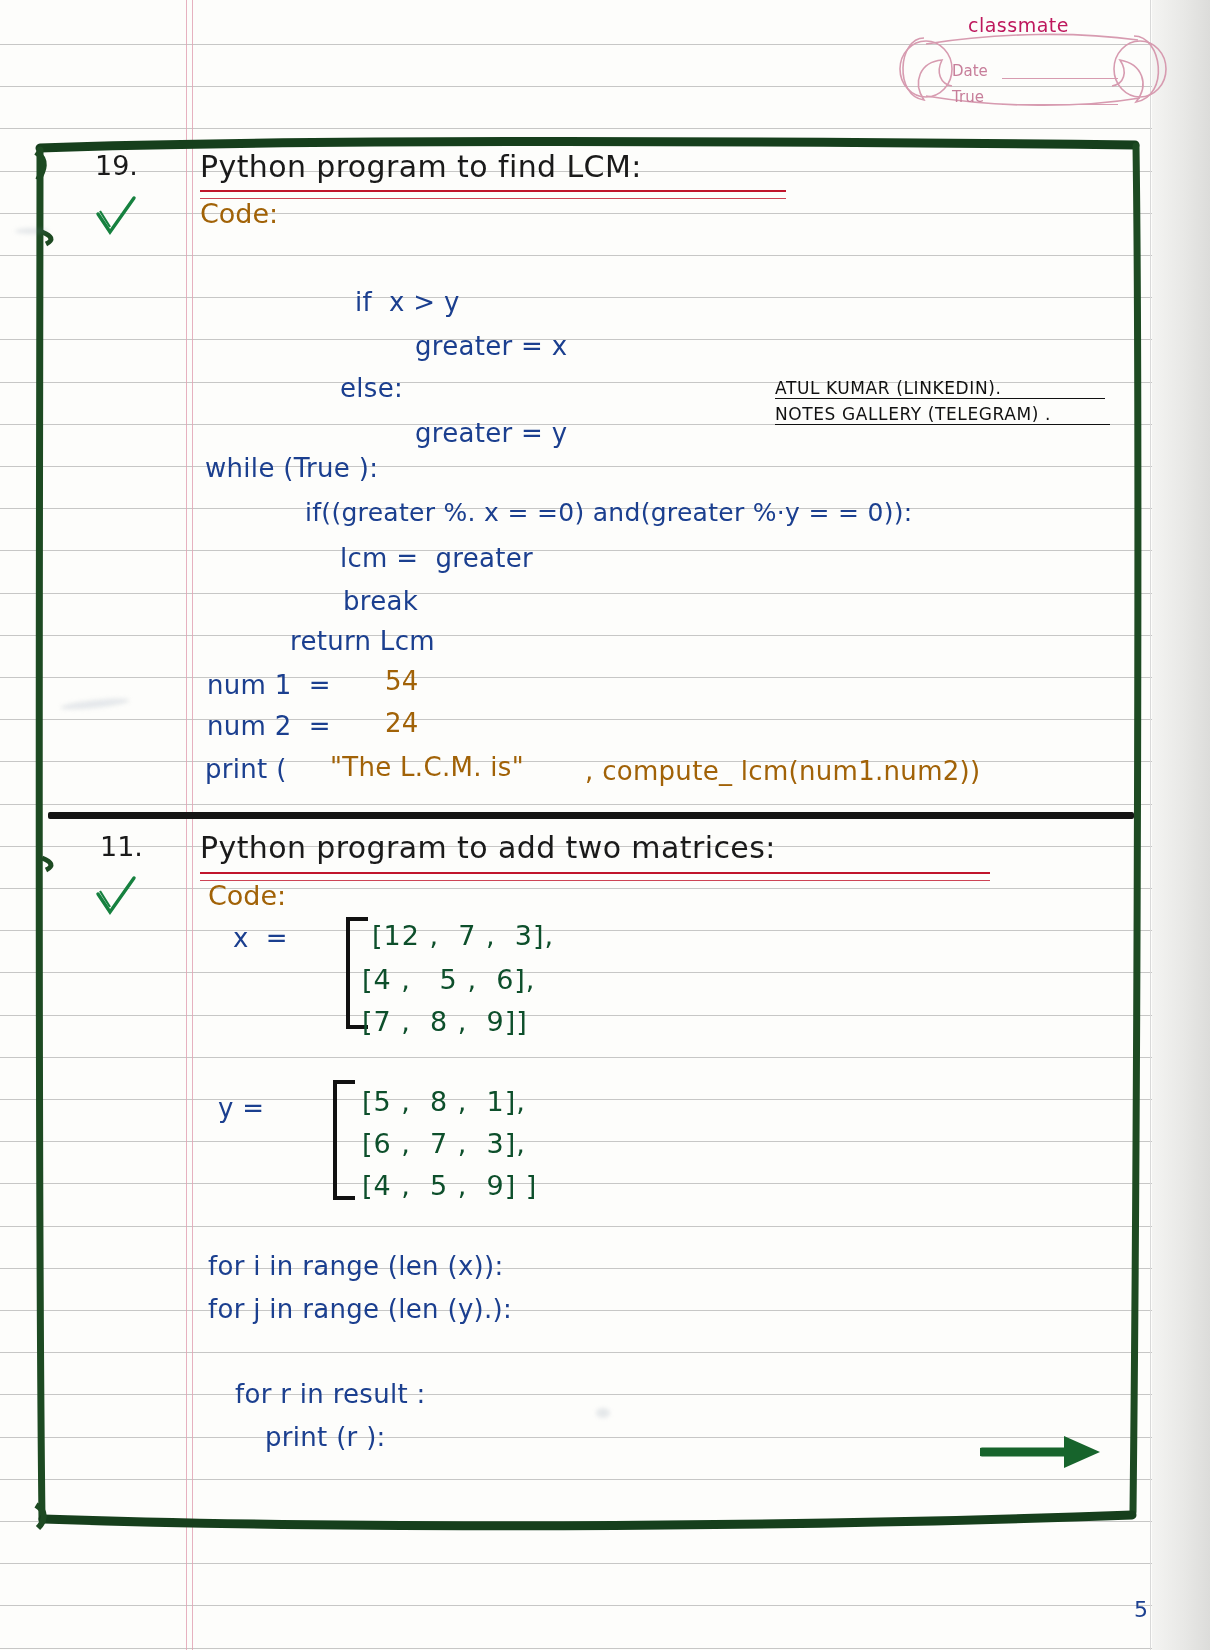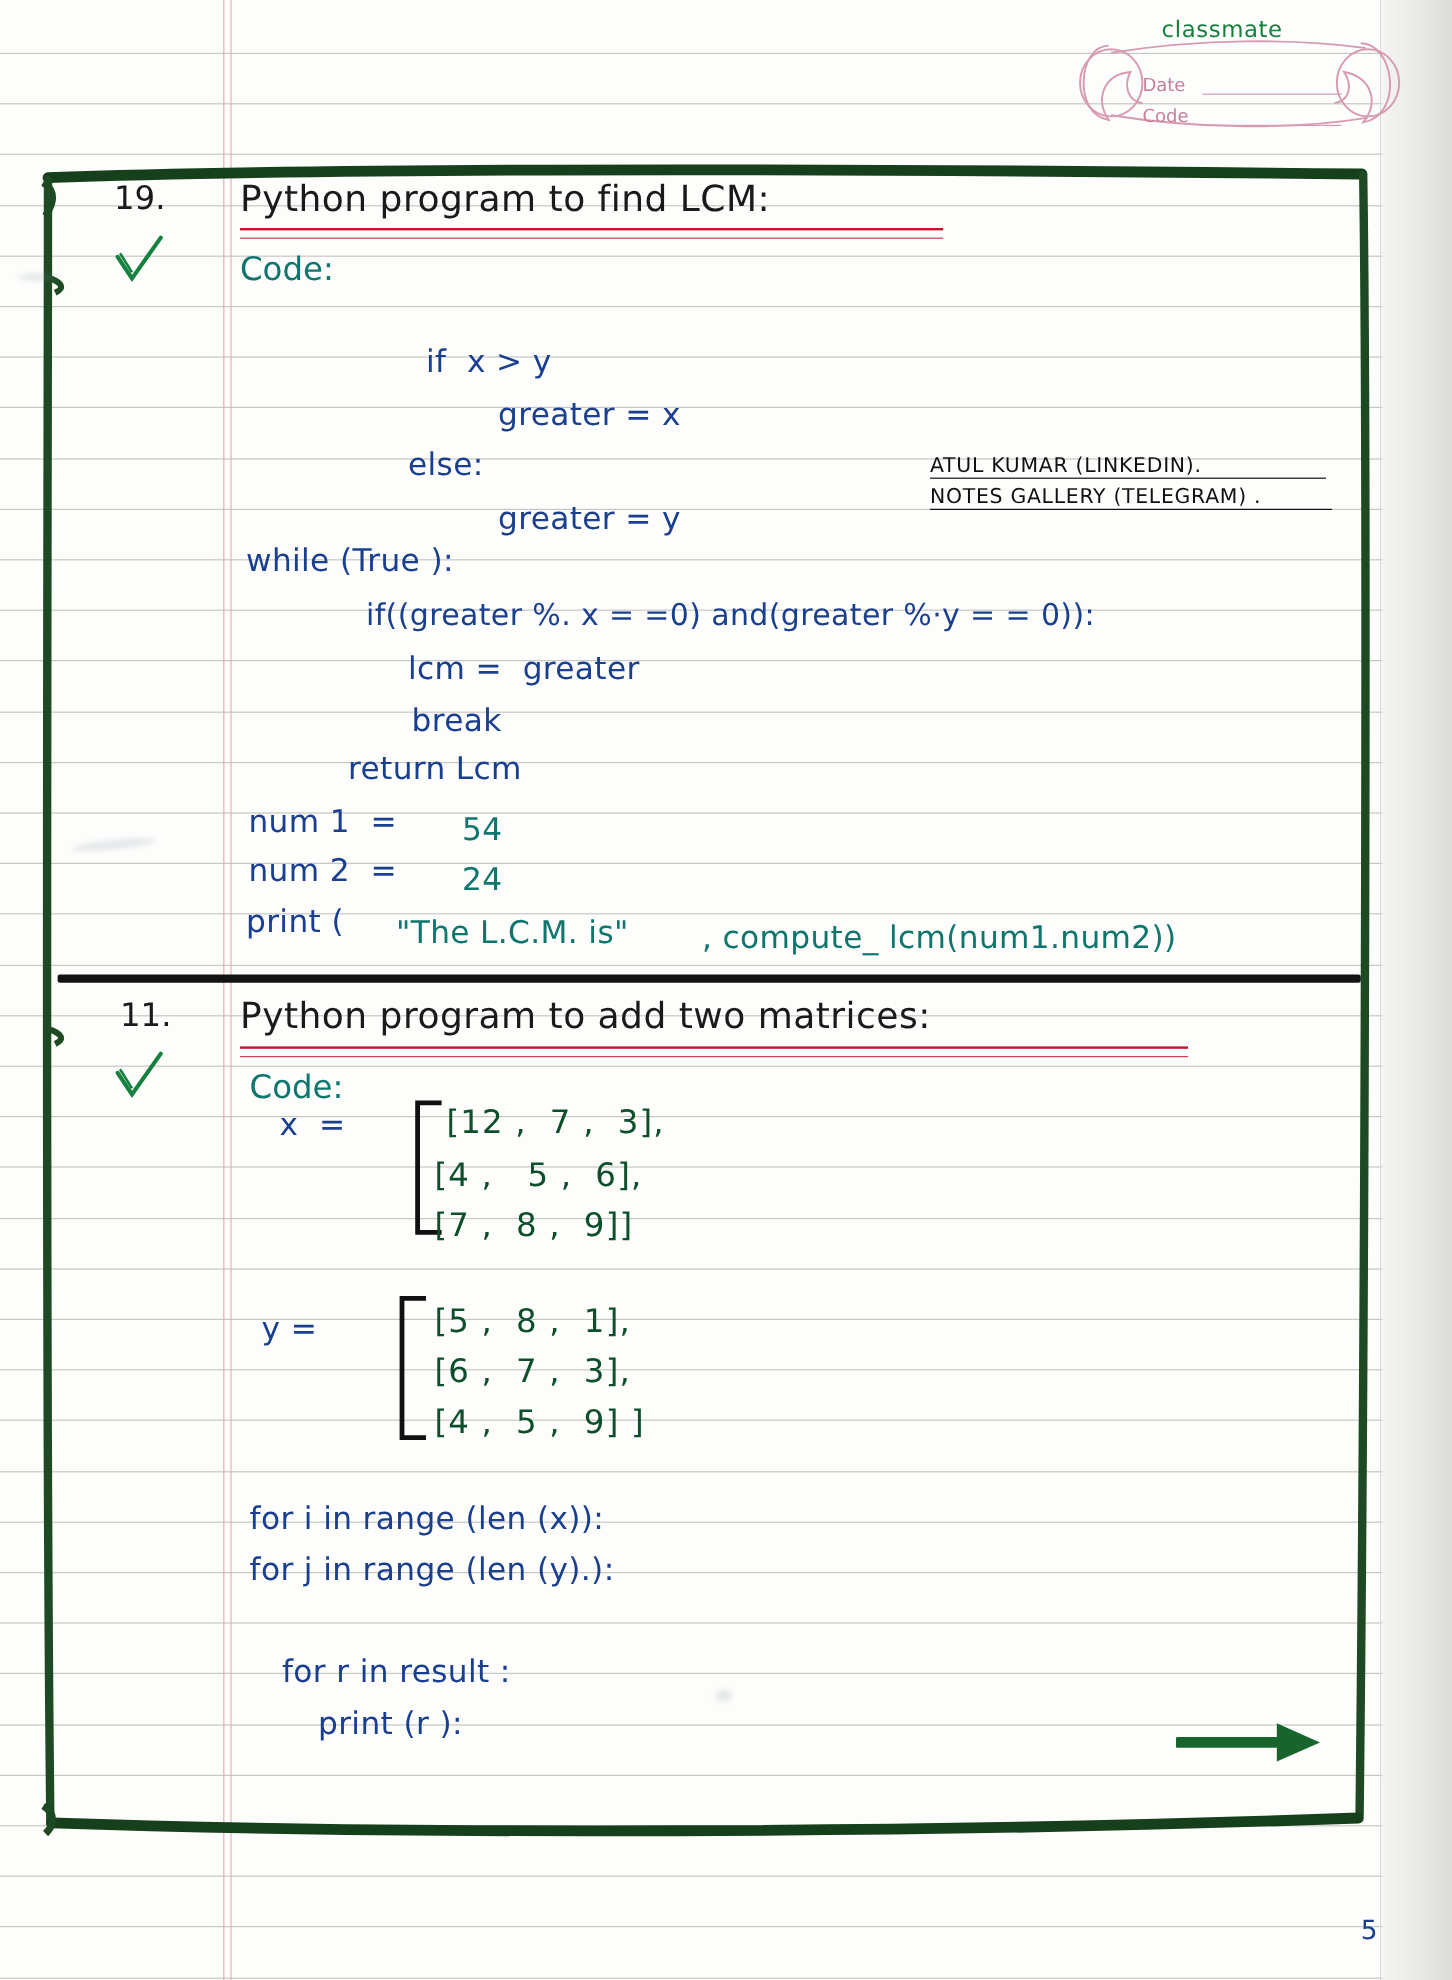--- a/index.html
+++ b/index.html
@@ -66,21 +66,21 @@
     height: 100px;
     color: #cf8ba4;
   }
   .classmate .brand {
     position: absolute;
     left: 78px;
     top: 0px;
     font-family: "DejaVu Sans", sans-serif;
     font-size: 19px;
     letter-spacing: .5px;
-    color: #15803d;
+    color: #be185d;
   }
   .classmate svg { position: absolute; left: 0; top: 12px; }
   .classmate .lbl {
     position: absolute;
     font-size: 15px;
     color: #c77e9a;
     font-family: "DejaVu Sans", sans-serif;
   }
   .classmate .lbl.date { left: 62px; top: 48px; text-align: center; }
   .classmate .lbl.page { left: 62px; top: 74px; }
@@ -100,21 +100,21 @@
   }
 
   
   .hw {
     position: absolute;
     font-family: "DejaVu Sans", sans-serif;
     white-space: pre;
     line-height: 1;
   }
   .ink-blue   { color: #1b3f8f; }
-  .ink-red    { color: #0f766e; margin-top: 11px; }
+  .ink-red    { color: #a16207; }
   .ink-dgreen { color: #0d4f2b; }
   .ink-black  { color: #1a1a1a; }
 
   .title {
     font-size: 30px;
     letter-spacing: .4px;
   }
   .qnum { font-size: 27px; }
   .code-label { font-size: 27px; }
   .codeline { font-size: 26px; letter-spacing: .3px; }
@@ -225,21 +225,21 @@
     <div class="brand">classmate</div>
     <svg width="290" height="86" viewBox="0 0 290 86" fill="none" stroke="#d79bb0" stroke-width="1.6">
       <path d="M34 12 C8 12 4 70 34 74 C22 56 30 36 52 34 C46 46 50 58 62 60"></path>
       <path d="M244 10 C272 10 280 70 246 76 C260 58 252 38 230 34 C238 46 234 58 222 60"></path>
       <path d="M36 18 C110 6 190 6 248 14"></path>
       <path d="M36 70 C110 82 190 82 250 72"></path>
       <ellipse cx="36" cy="43" rx="26" ry="28"></ellipse>
       <ellipse cx="250" cy="43" rx="26" ry="28"></ellipse>
     </svg>
     <div class="lbl date">Date</div>
-    <div class="lbl page">Code</div>
+    <div class="lbl page">True</div>
     <div class="rule r1"></div>
     <div class="rule r2"></div>
   </div>
 
   <svg class="frame-svg" width="1210" height="1650">
     <path d="M40 148 C300 139 760 141 1135 145" stroke="#163f1c" stroke-width="9" fill="none" stroke-linecap="round"></path>
     <path d="M40 150 C40 420 37 1100 42 1520" stroke="#1d4a22" stroke-width="7" fill="none" stroke-linecap="round"></path>
     <path d="M1136 146 C1140 420 1137 1150 1133 1512" stroke="#1d4a22" stroke-width="7" fill="none" stroke-linecap="round"></path>
     <path d="M43 1519 C330 1529 780 1528 1132 1515" stroke="#163f1c" stroke-width="9" fill="none" stroke-linecap="round"></path>
     <path d="M36 152 C48 160 44 170 38 180" stroke="#1d4a22" stroke-width="6" fill="none"></path>

